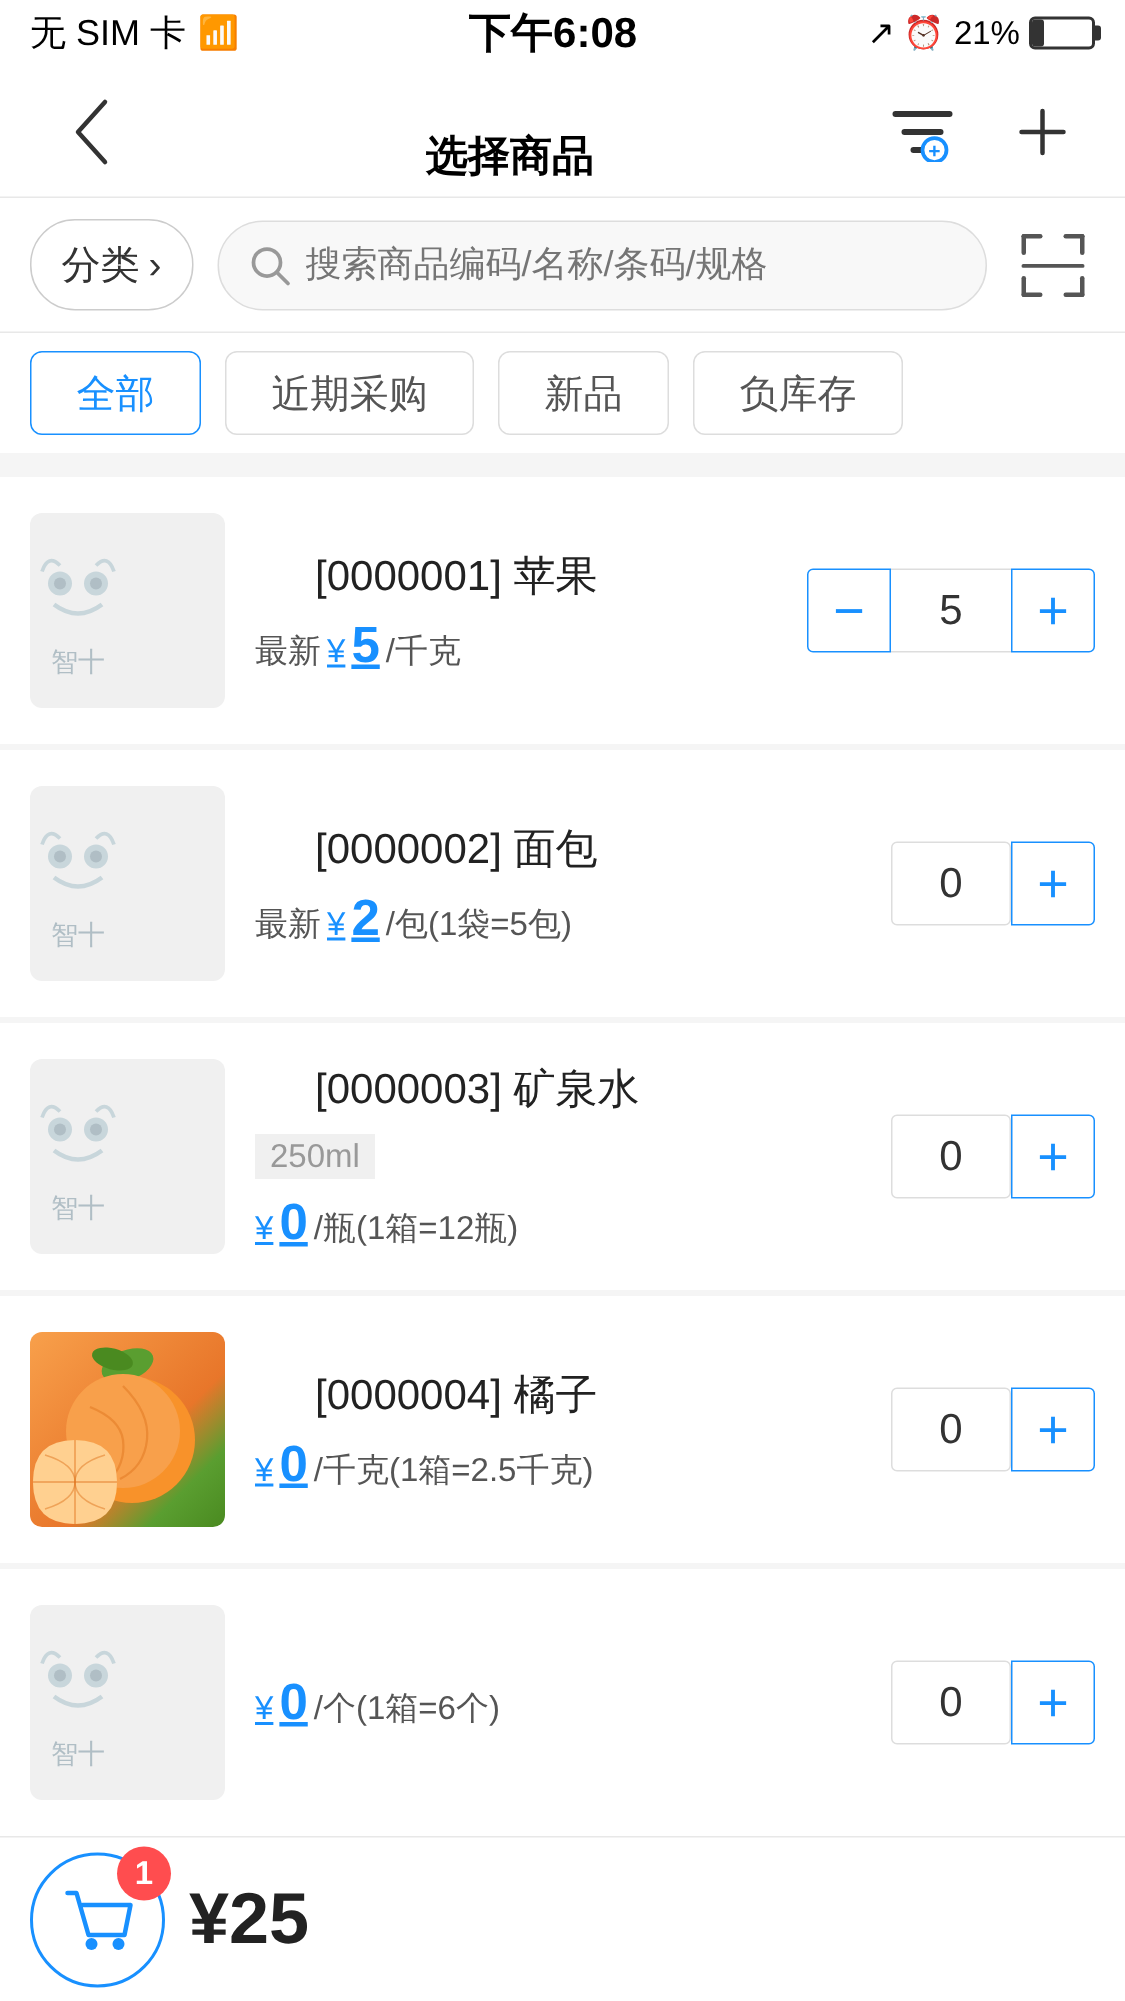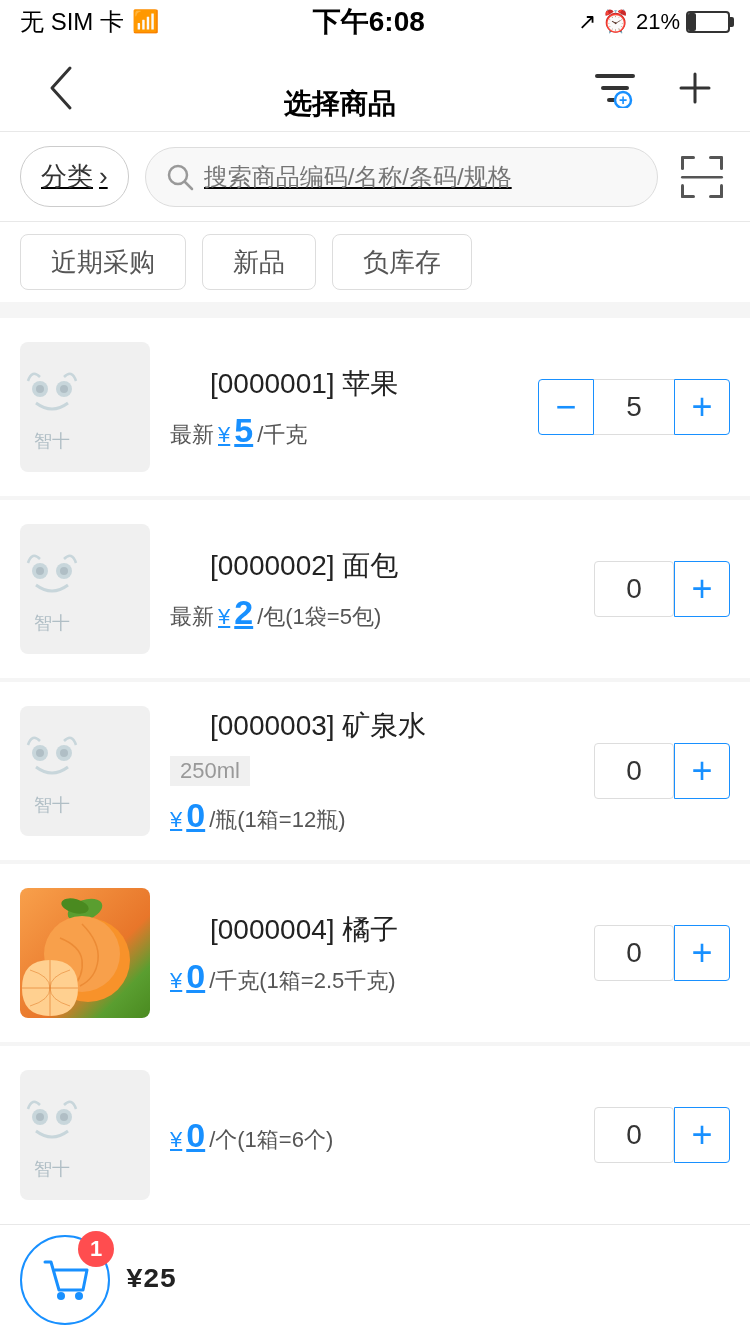--- a/index.html
+++ b/index.html
@@ -88,21 +88,20 @@
 
     
     .filter-row {
       background: #fff;
       height: 90px;
       display: flex;
       align-items: center;
       padding: 0 20px;
       gap: 16px;
       border-bottom: 1px solid #e8e8e8;
-      text-decoration: underline;
     }
     .category-btn {
       display: flex;
       align-items: center;
       gap: 6px;
       padding: 12px 20px;
       border: 1px solid #ccc;
       border-radius: 30px;
       font-size: 26px;
       color: #333;
@@ -346,24 +345,23 @@
       border-radius: 50%;
       width: 36px;
       height: 36px;
       font-size: 22px;
       display: flex;
       align-items: center;
       justify-content: center;
       font-weight: 700;
     }
     .cart-total {
-      font-size: 28px;
+      font-size: 48px;
       font-weight: 700;
       color: #222;
-      font-family: Liberation Mono, monospace;
     }
     .confirm-btn {
       width: 200px;
       height: 88px;
       background: #1890ff;
       border-radius: 8px;
       border: none;
       color: #fff;
       font-size: 34px;
       font-weight: 600;
@@ -446,20 +444,21 @@
       <rect x="4" y="43" width="14" height="3" rx="1.5" fill="#555"></rect>
       <rect x="4" y="32" width="3" height="14" rx="1.5" fill="#555"></rect>
       <rect x="32" y="43" width="14" height="3" rx="1.5" fill="#555"></rect>
       <rect x="43" y="32" width="3" height="14" rx="1.5" fill="#555"></rect>
       <rect x="4" y="24" width="42" height="2.5" rx="1.25" fill="#555"></rect>
     </svg>
   </div>
 </div>
 
 <div class="tab-row">
+  <button class="tab-btn active">全部</button>
   <button class="tab-btn">近期采购</button>
   <button class="tab-btn">新品</button>
   <button class="tab-btn">负库存</button>
 </div>
 
 <div class="product-list">
 
   <div class="product-item">
     <div class="product-thumb placeholder">
       <div class="owl-logo">

